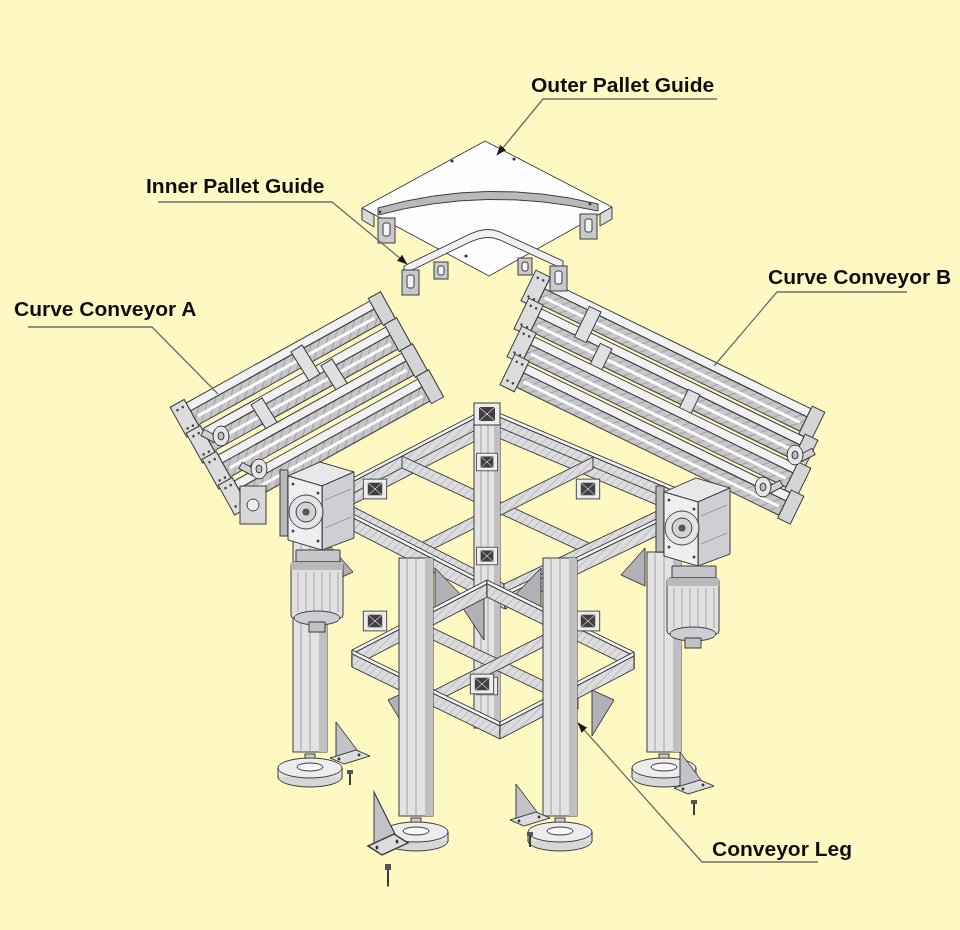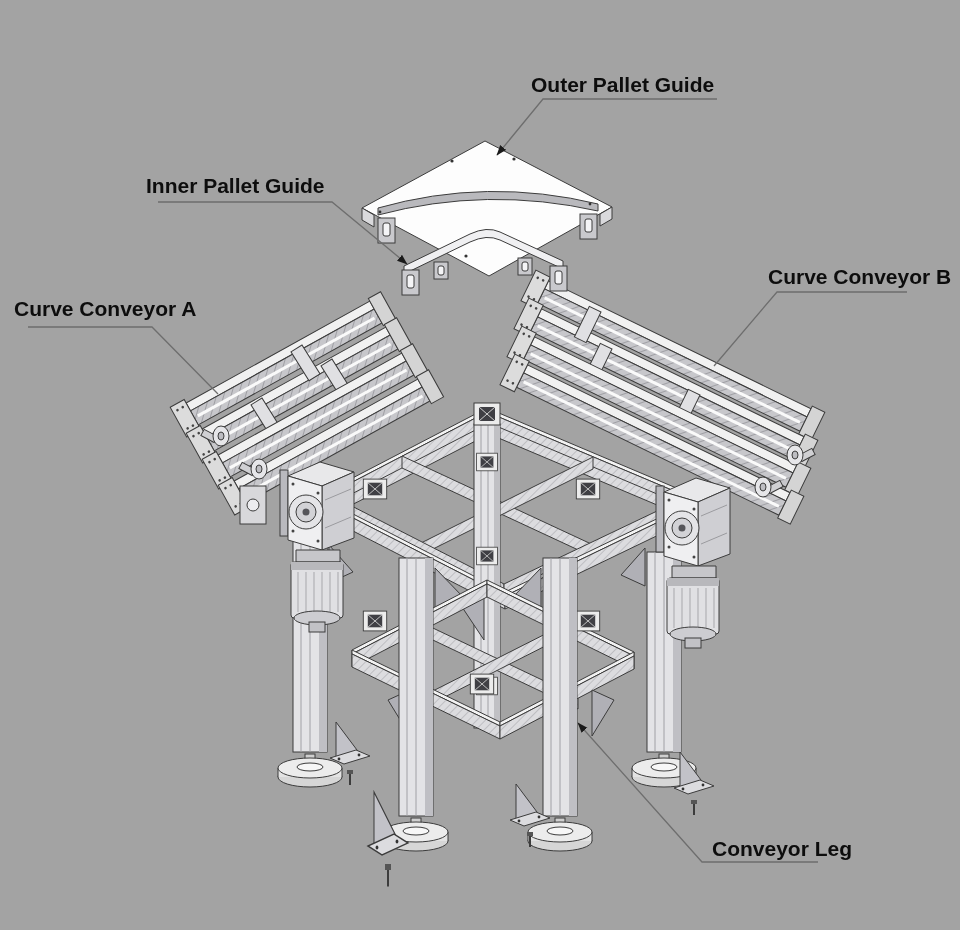--- a/index.html
+++ b/index.html
@@ -1,16 +1,16 @@
 <!DOCTYPE html>
 <html><head>
 <meta charset="utf-8">
 <style>
   html,body{margin:0;padding:0;background:#ffffff;}
-  .canvas{width:960px;height:930px;background:#a3a3a3;position:relative;overflow:hidden;
+  .canvas{width:960px;height:930px;background:#fef9c3;position:relative;overflow:hidden;
           font-family:"Liberation Sans",sans-serif;}
   svg{display:block;}
   .lbl{font-family:"Liberation Sans",sans-serif;font-weight:bold;font-size:21px;fill:#0d0d0d;}
   .leader{stroke:#6e6e6e;stroke-width:1.3;fill:none;}
   .part{stroke:#3c3c3c;stroke-width:1;}
 </style>
 </head>
 <body>
 
 <div class="canvas">

